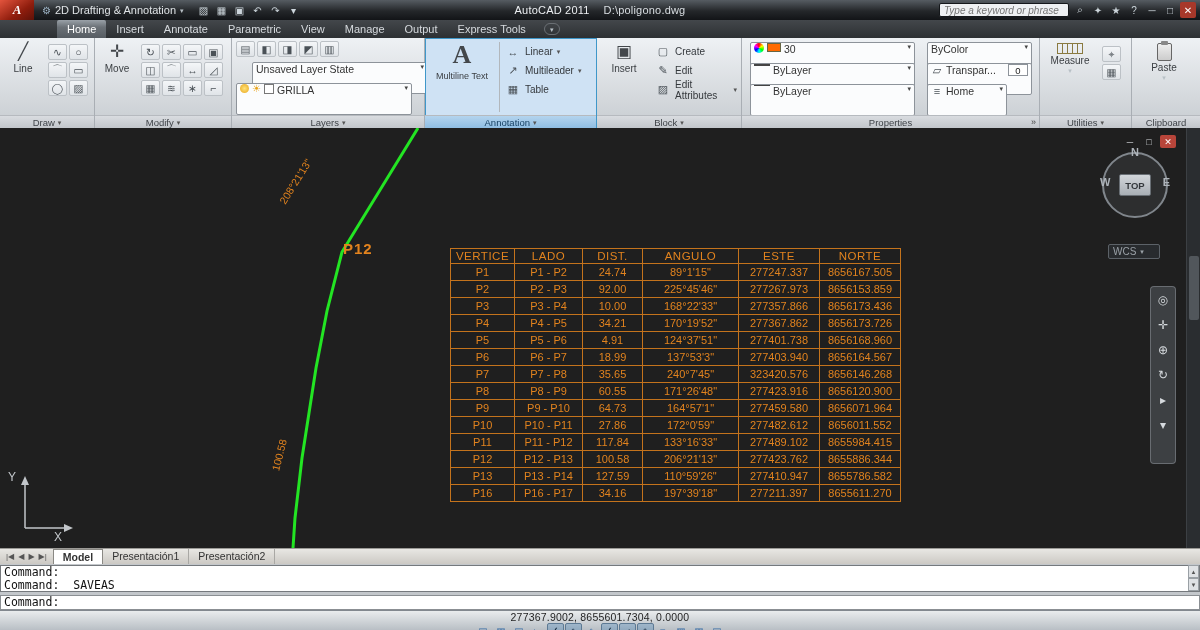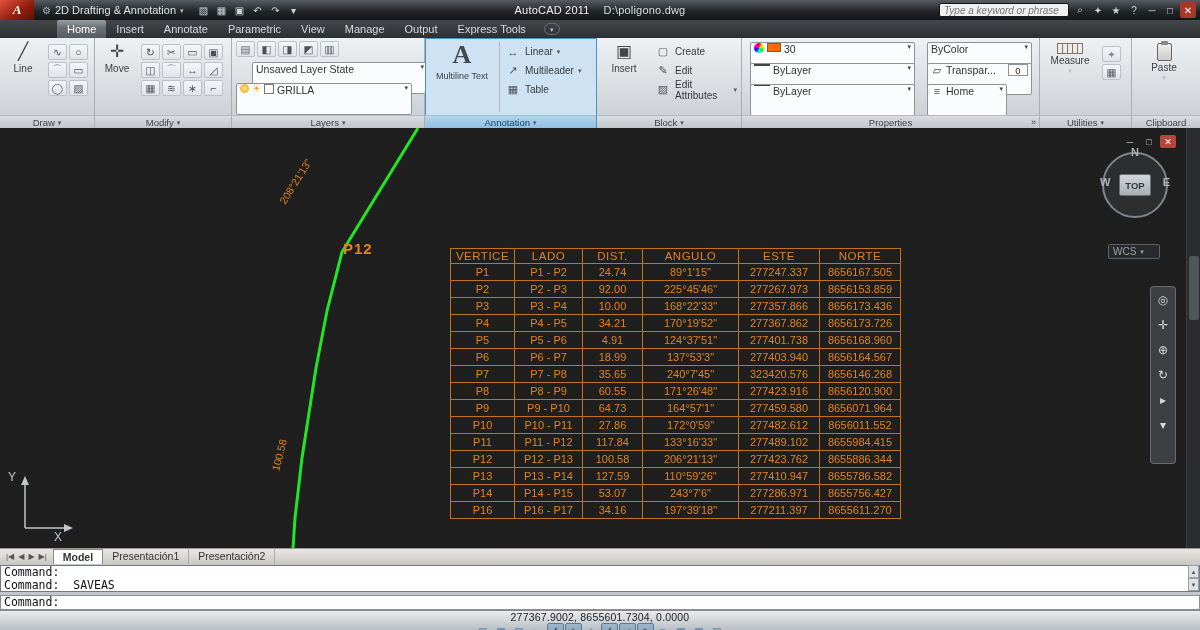--- a/index.html
+++ b/index.html
@@ -525,28 +525,20 @@
           </tr>
           <tr>
             <td>P13</td>
             <td>P13 - P14</td>
             <td>127.59</td>
             <td>110°59'26"</td>
             <td>277410.947</td>
             <td>8655786.582</td>
           </tr>
           <tr>
-            <td>P14</td>
-            <td>P14 - P15</td>
-            <td>53.07</td>
-            <td>243°7'6"</td>
-            <td>277286.971</td>
-            <td>8655756.427</td>
-          </tr>
-          <tr>
             <td>P16</td>
             <td>P16 - P17</td>
             <td>34.16</td>
             <td>197°39'18"</td>
             <td>277211.397</td>
             <td>8655611.270</td>
           </tr>
         </tbody>
     </table>
 

